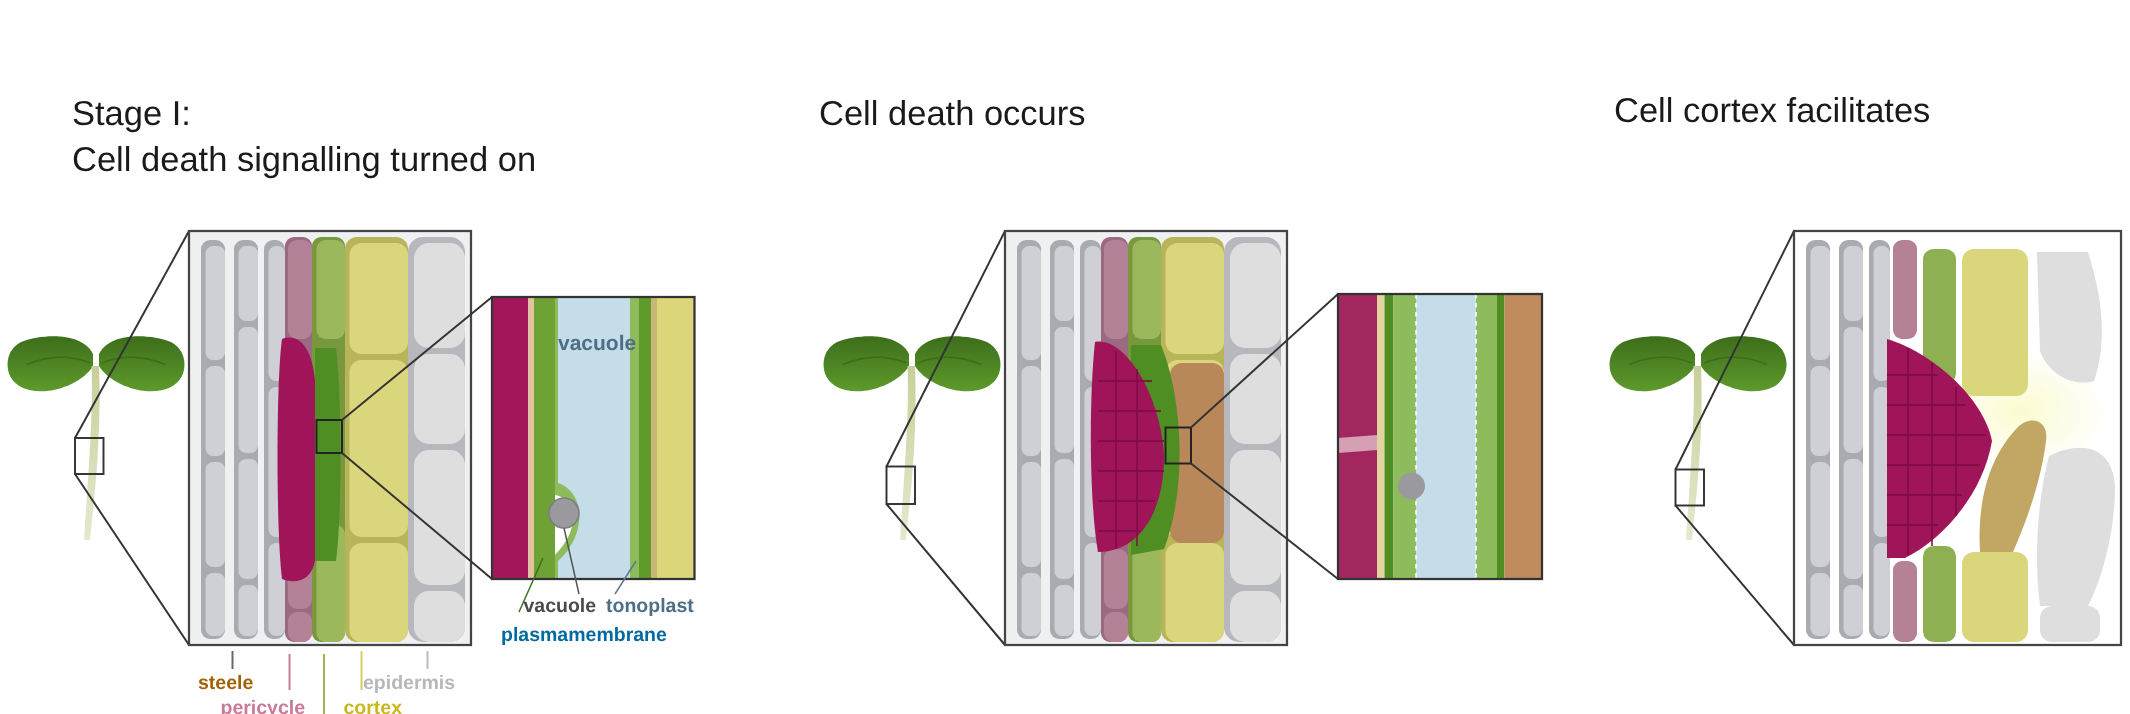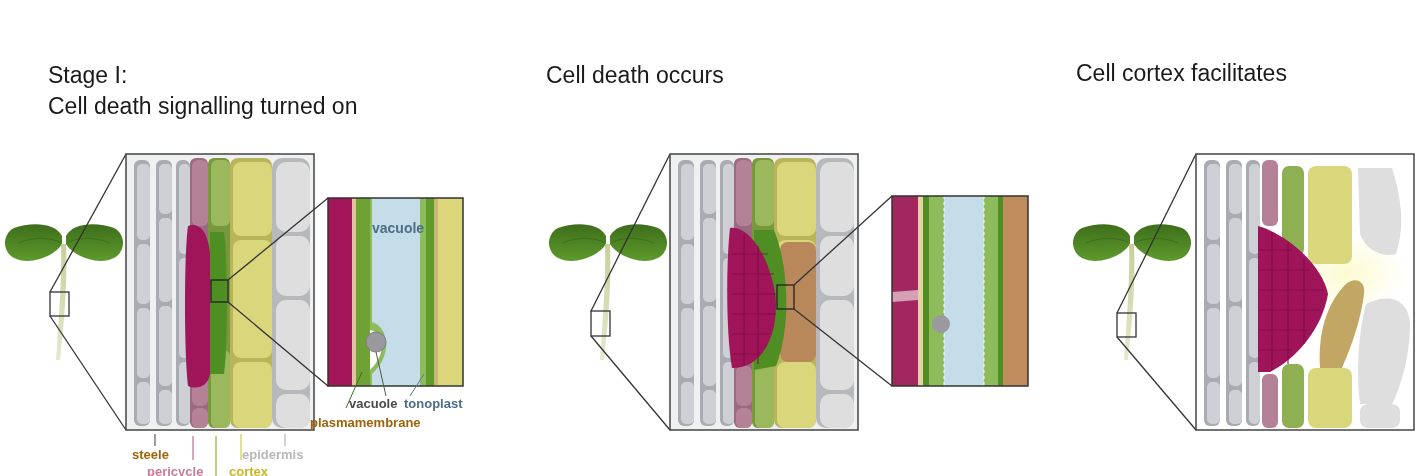--- a/index.html
+++ b/index.html
@@ -232,18 +232,18 @@
       <path d="M62,96 L96,96 M62,116 L114,116 M62,136 L128,136 M62,156 L124,156 M62,176 L112,176 M62,196 L96,196"></path>
       <path d="M76,78 L76,216 M92,88 L92,210 M108,104 L108,190"></path>
     </g>
     <rect x="0" y="0" width="218" height="276" fill="none" stroke="#444" stroke-width="1.5"></rect>
   </g>
 </svg>
 
 <div class="lbl" style="left:372px;top:221px;color:#4d6e86;font-size:14px;">vacuole</div>
 <div class="lbl" style="left:349px;top:396px;color:#4a4a4a;">vacuole</div>
 <div class="lbl" style="left:404px;top:396px;color:#4d6e86;text-align:right;">tonoplast</div>
-<div class="lbl" style="left:310px;top:415px;color:#a16207;">plasmamembrane</div>
+<div class="lbl" style="left:334px;top:415px;color:#0369a1;">plasmamembrane</div>
 
 <div class="lbl" style="left:132px;top:447px;color:#a16207;">steele</div>
 <div class="lbl" style="left:147px;top:464px;color:#c87a98;">pericycle</div>
 <div class="lbl" style="left:229px;top:464px;color:#c8b820;">cortex</div>
 <div class="lbl" style="left:242px;top:447px;color:#b8b8b8;">epidermis</div>
 
 </body></html>

